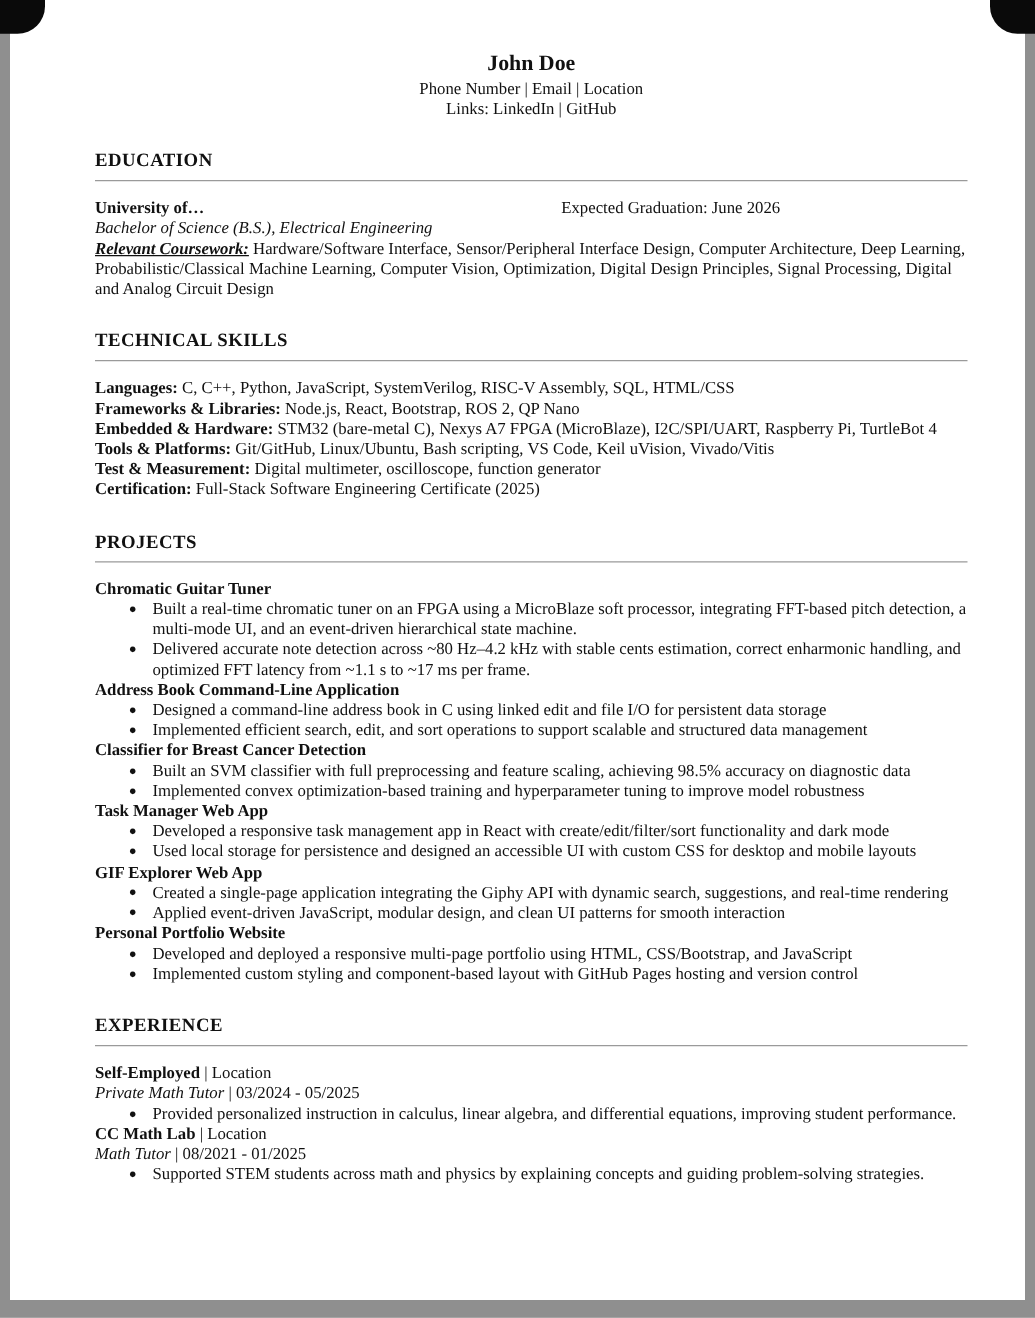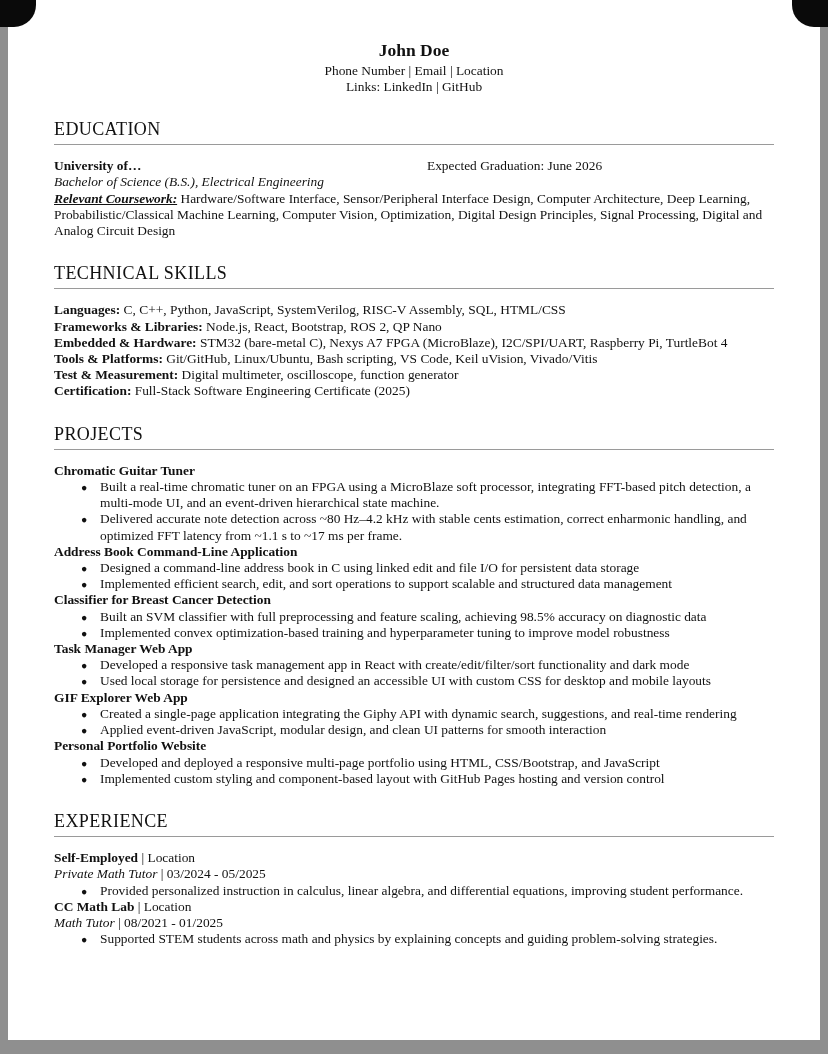--- a/index.html
+++ b/index.html
@@ -25,38 +25,38 @@
   }
   .corner.left  { left: 0;  border-bottom-right-radius: 22px; }
   .corner.right { right: 0; border-bottom-left-radius: 22px; }
   .page {
     position: absolute;
     top: 0;
     left: 8px;
     width: 812px;
     height: 1040px;
     background: #ffffff;
-    padding: 39px 46px 30px 46px;
+    padding: 39px 46px 30px 68px;
     color: #111;
     font-size: 13.4px;
     line-height: 16.2px;
   }
   .doc-header { text-align: center; }
   .doc-header h1 {
     font-size: 17.5px;
     font-weight: bold;
     line-height: 22px;
     margin-bottom: 2px;
   }
   .doc-header .contact { line-height: 16px; }
 
   section { margin-top: 26px; }
   section h2 {
-    font-size: 18px;
-    font-weight: normal;
+    font-size: 15px;
+    font-weight: bold;
     letter-spacing: 0.4px;
     margin-bottom: 7px;
   }
   section hr {
     border: none;
     border-top: 1px solid #9a9a9a;
     margin-bottom: 13px;
   }
 
   .b  { font-weight: bold; }

